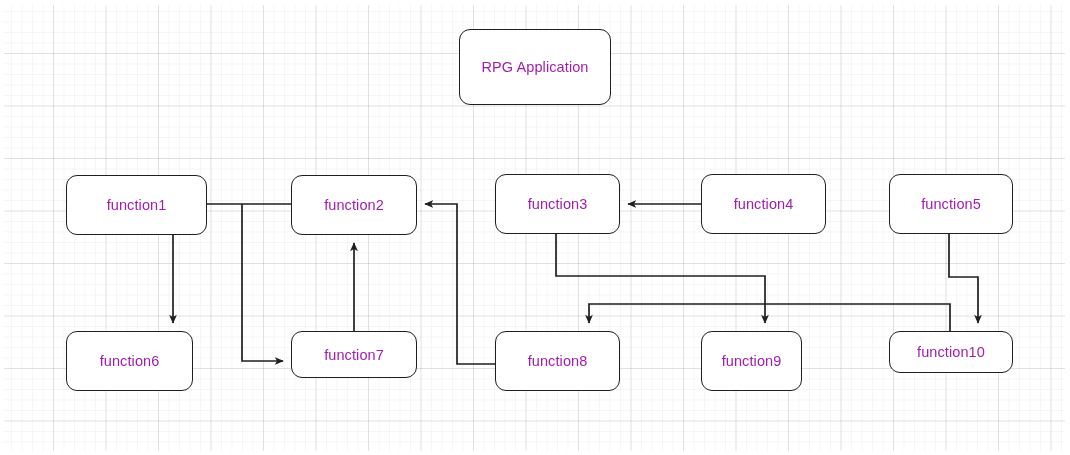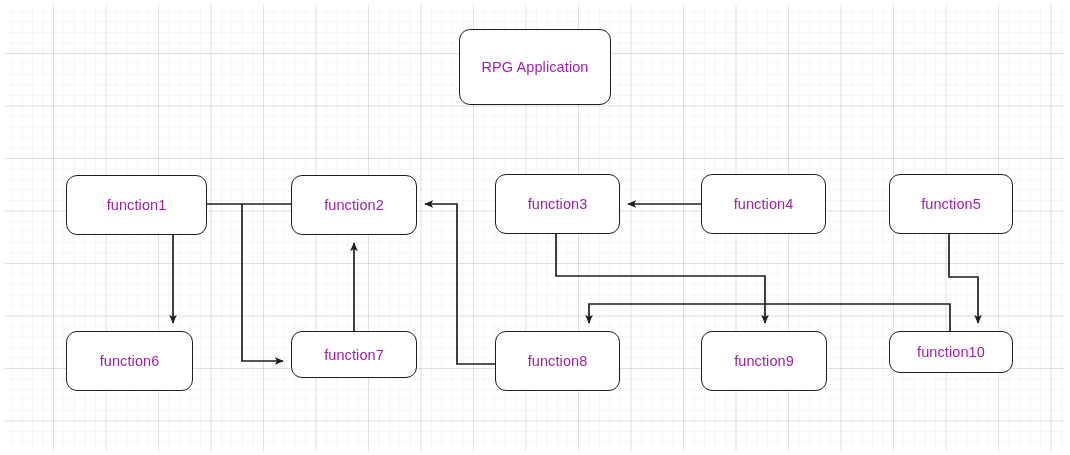--- a/index.html
+++ b/index.html
@@ -134,21 +134,21 @@
   </div>
 
   <div class="node" style="left:291px; top:331px; width:126px; height:47px;">
     <span class="node-label">function7</span>
   </div>
 
   <div class="node" style="left:495px; top:331px; width:125px; height:60px;">
     <span class="node-label">function8</span>
   </div>
 
-  <div class="node" style="left:701px; top:331px; width:126px; height:60px;">
+  <div class="node" style="left:701px; top:331px; width:101px; height:60px;">
     <span class="node-label">function9</span>
   </div>
 
   <div class="node" style="left:889px; top:331px; width:124px; height:42px;">
     <span class="node-label">function10</span>
   </div>
 
   <div class="edge-band edge-top"></div>
   <div class="edge-band edge-bottom"></div>
   <div class="edge-band edge-left"></div>

